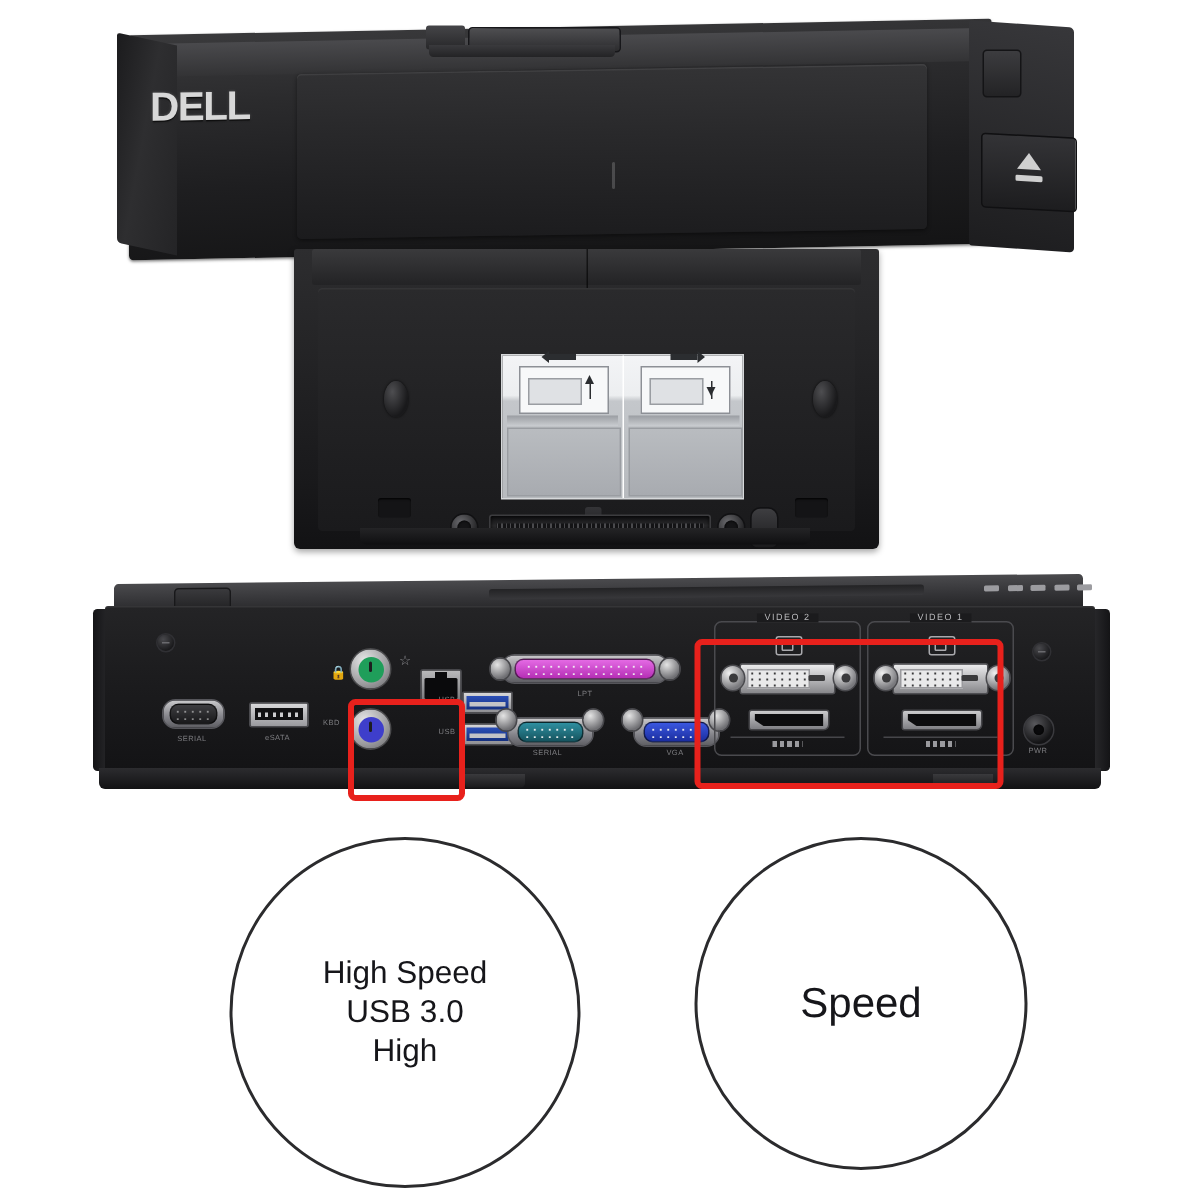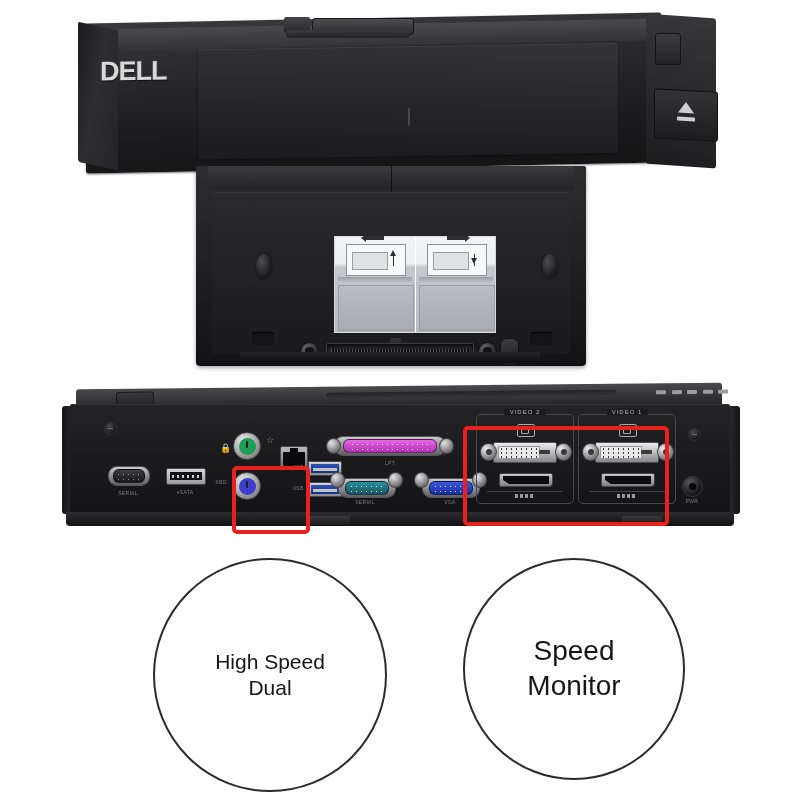--- a/index.html
+++ b/index.html
@@ -663,21 +663,21 @@
     <div class="panel-bottomedge"></div>
     <div class="panel-foot f1"></div>
     <div class="panel-foot f2"></div>
   </div>
 
   <div class="red-box" id="usb-red-box"></div>
   <div class="red-box" id="video-red-box"></div>
 
   <div class="callout" id="callout-usb">
     <span class="ln">High Speed</span>
-    <span class="ln">Dual</span>
+    <span class="ln">USB 3.0</span>
+    <span class="ln">High</span>
   </div>
 
   <div class="callout" id="callout-video">
     <span class="ln">Speed</span>
-    <span class="ln">Monitor</span>
   </div>
 
 </div>
 
 </body></html>

